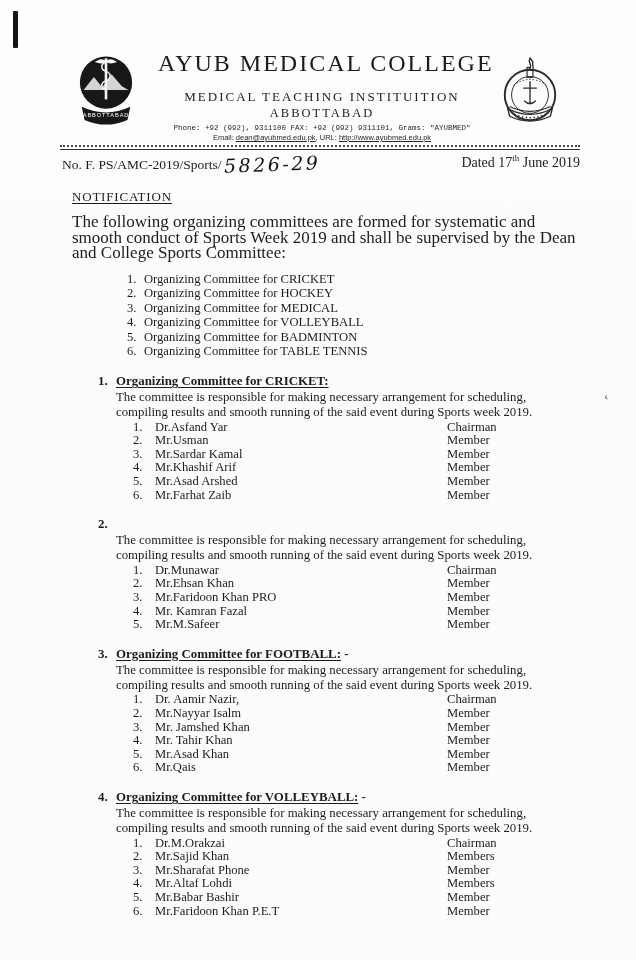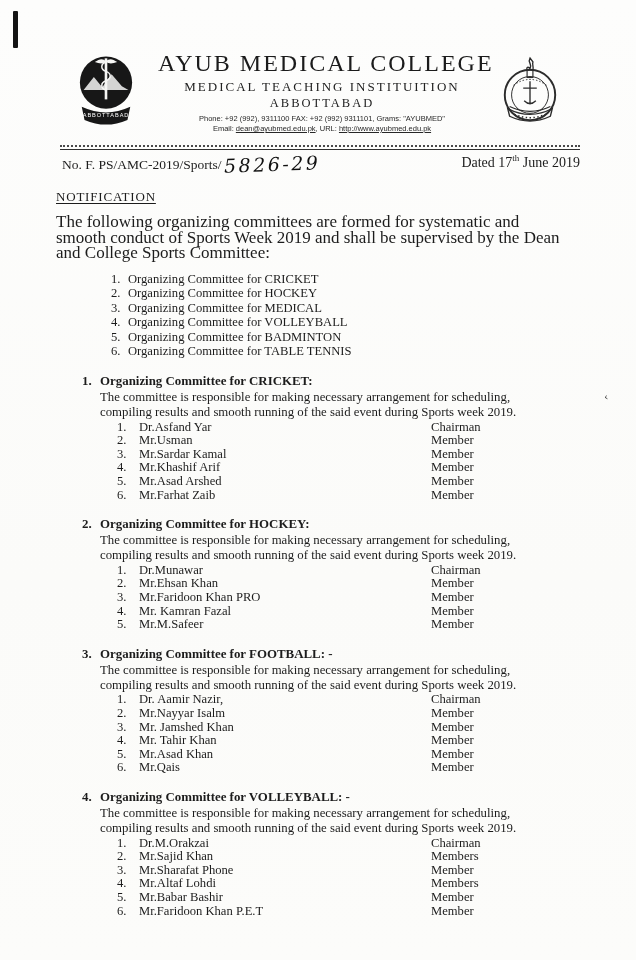--- a/index.html
+++ b/index.html
@@ -16,23 +16,23 @@
   .scan-bar{position:absolute;left:13px;top:11px;width:5px;height:37px;background:#141414;border-radius:1px;}
   .stray-mark{position:absolute;left:604px;top:390px;font-size:11px;color:#333;transform:rotate(-15deg);}
 
   
   .header{position:relative;height:88px;padding-top:50px;}
   .seal{position:absolute;top:52px;}
   .seal-left{left:78px;}
   .seal-right{left:498px;top:56px;}
   .header-center{text-align:center;padding:0 150px 0 158px;}
   .college-name{font-size:24px;letter-spacing:2px;color:#1b1b1b;white-space:nowrap;}
-  .institution-line{font-size:13px;letter-spacing:2px;margin-top:2px;color:#222;}
+  .institution-line{font-size:13px;letter-spacing:2px;margin-top:12px;color:#222;}
   .city-line{font-size:12.5px;letter-spacing:2px;margin-top:1px;color:#222;}
-  .contact-line{font-family:Liberation Sans, sans-serif;font-size:7.5px;color:#272727;margin-top:3px;white-space:nowrap;}
+  .contact-line{font-family:Liberation Mono, monospace;font-size:7.5px;color:#272727;margin-top:3px;white-space:nowrap;}
   .contact-line2{font-family:"Liberation Sans",sans-serif;font-size:7.5px;color:#272727;margin-top:1px;white-space:nowrap;}
   .link-text{text-decoration:underline;color:#272727;}
 
   
   .rules{margin:7px 56px 0 60px;}
   .rule-dotted{border-top:2px dotted #4a4a4a;}
   .rule-solid{border-top:1.6px solid #2e2e2e;margin-top:2px;}
 
   
   .ref-row{display:flex;justify-content:space-between;align-items:flex-start;padding:3px 56px 0 62px;}
@@ -40,31 +40,31 @@
   .handwritten{
     display:inline-block;
     font-family:"DejaVu Serif",serif;font-style:italic;
     font-size:19px;letter-spacing:2.5px;color:#101010;
     transform:rotate(-2deg);margin-left:3px;vertical-align:-2px;
   }
   .ref-date{font-size:14px;white-space:nowrap;}
   .ref-date sup{font-size:9px;}
 
   
-  .content{padding:0 56px 0 56px;}
+  .content{padding:0 56px 0 72px;}
   .notif-title{margin-top:14px;font-size:13px;letter-spacing:0.8px;text-decoration:underline;text-underline-offset:2px;}
   .intro{margin-top:9px;font-size:17px;line-height:15.5px;width:508px;}
   .committee-list{margin-top:11px;margin-left:55px;font-size:12.6px;line-height:14.6px;}
   .c-item{display:flex;}
   .c-num{width:17px;}
 
   .section{margin-top:15px;}
   .sec-head{display:flex;margin-left:26px;font-size:12.9px;font-weight:bold;}
   .sec-num{width:18px;}
-  .sec-title{text-underline-offset:2px;}
+  .sec-title{text-decoration:underline;text-underline-offset:2px;}
   .sec-suffix{white-space:pre;}
   .sec-desc{margin-left:44px;margin-top:1px;font-size:12.8px;line-height:14.8px;width:464px;}
   .members{margin-left:61px;margin-top:1px;}
   .member{display:flex;font-size:12.6px;line-height:13.6px;}
   .m-num{width:22px;}
   .m-name{width:292px;font-family:Liberation Serif, serif;}
   .m-role{flex:0 0 auto;}
 </style>
 </head>
 <body>
@@ -188,21 +188,20 @@
             <span class="m-num">6.</span>
             <span class="m-name">Mr.Farhat Zaib</span>
             <span class="m-role">Member</span>
           </div>
       </div>
     </div>
 
     <div class="section">
       <div class="sec-head">
           <span class="sec-num">2.</span>
-          <span class="sec-title">Organizing Committee for HOCKEY:</span>
           <span class="sec-suffix"></span>
         </div>
       <div class="sec-desc">The committee is responsible for making necessary arrangement for scheduling, compiling results and smooth running of the said event during Sports week 2019.</div>
       <div class="members">
         <div class="member">
             <span class="m-num">1.</span>
             <span class="m-name">Dr.Munawar</span>
             <span class="m-role">Chairman</span>
           </div>
         <div class="member">

